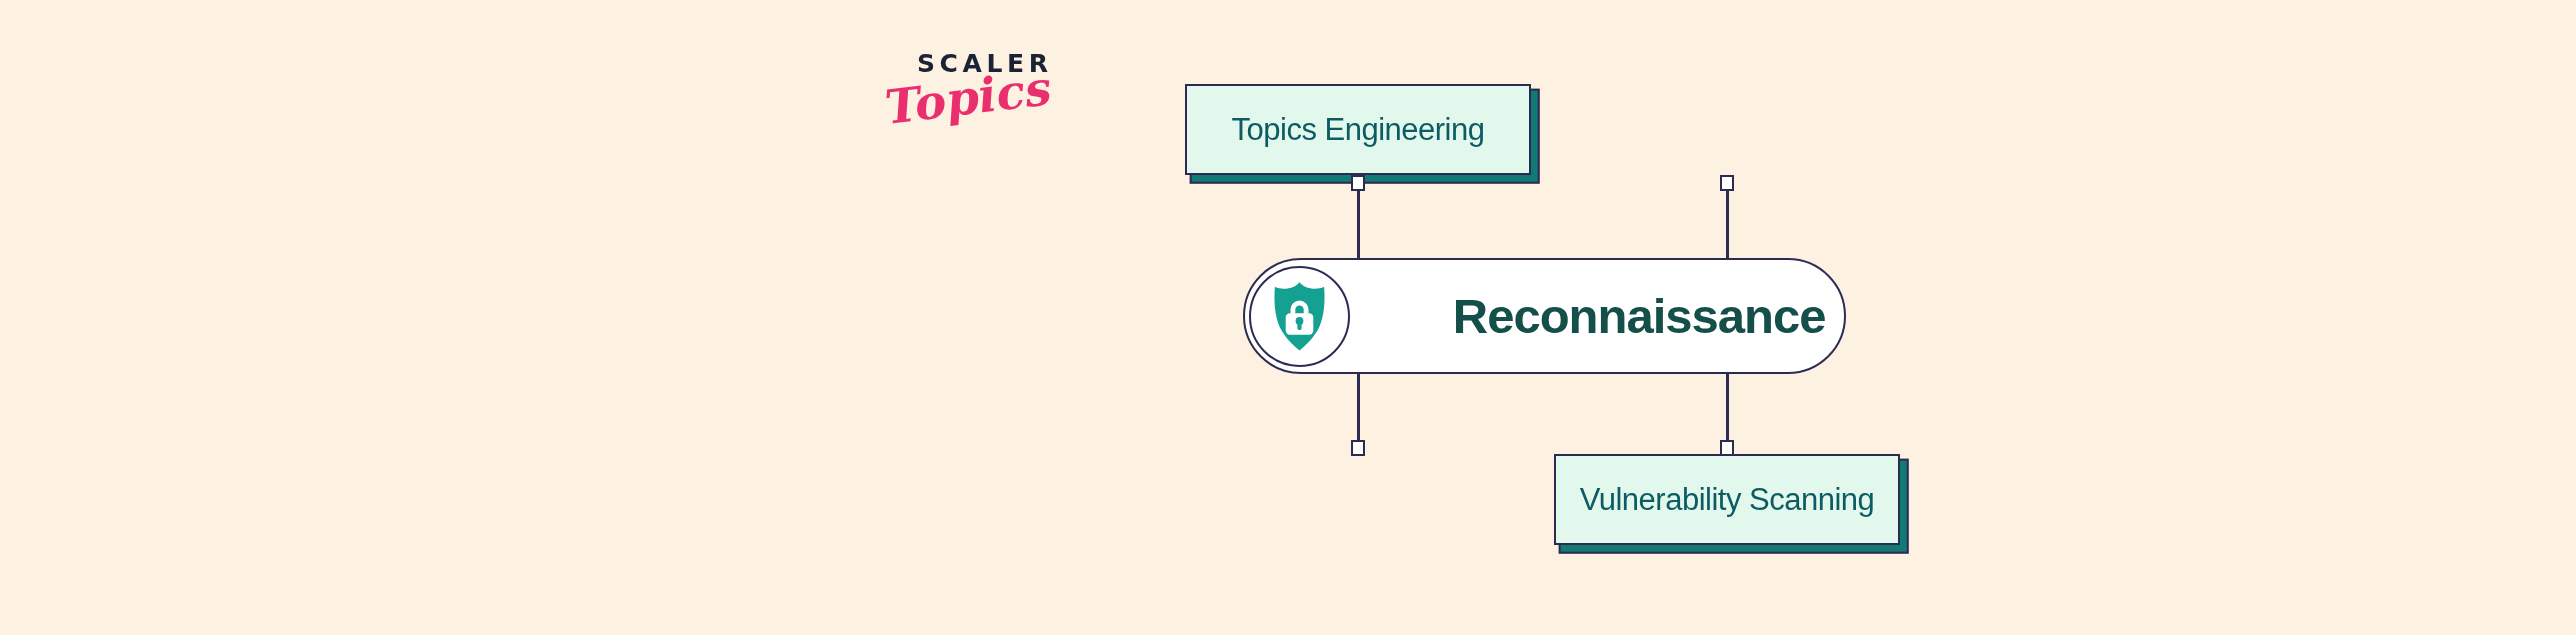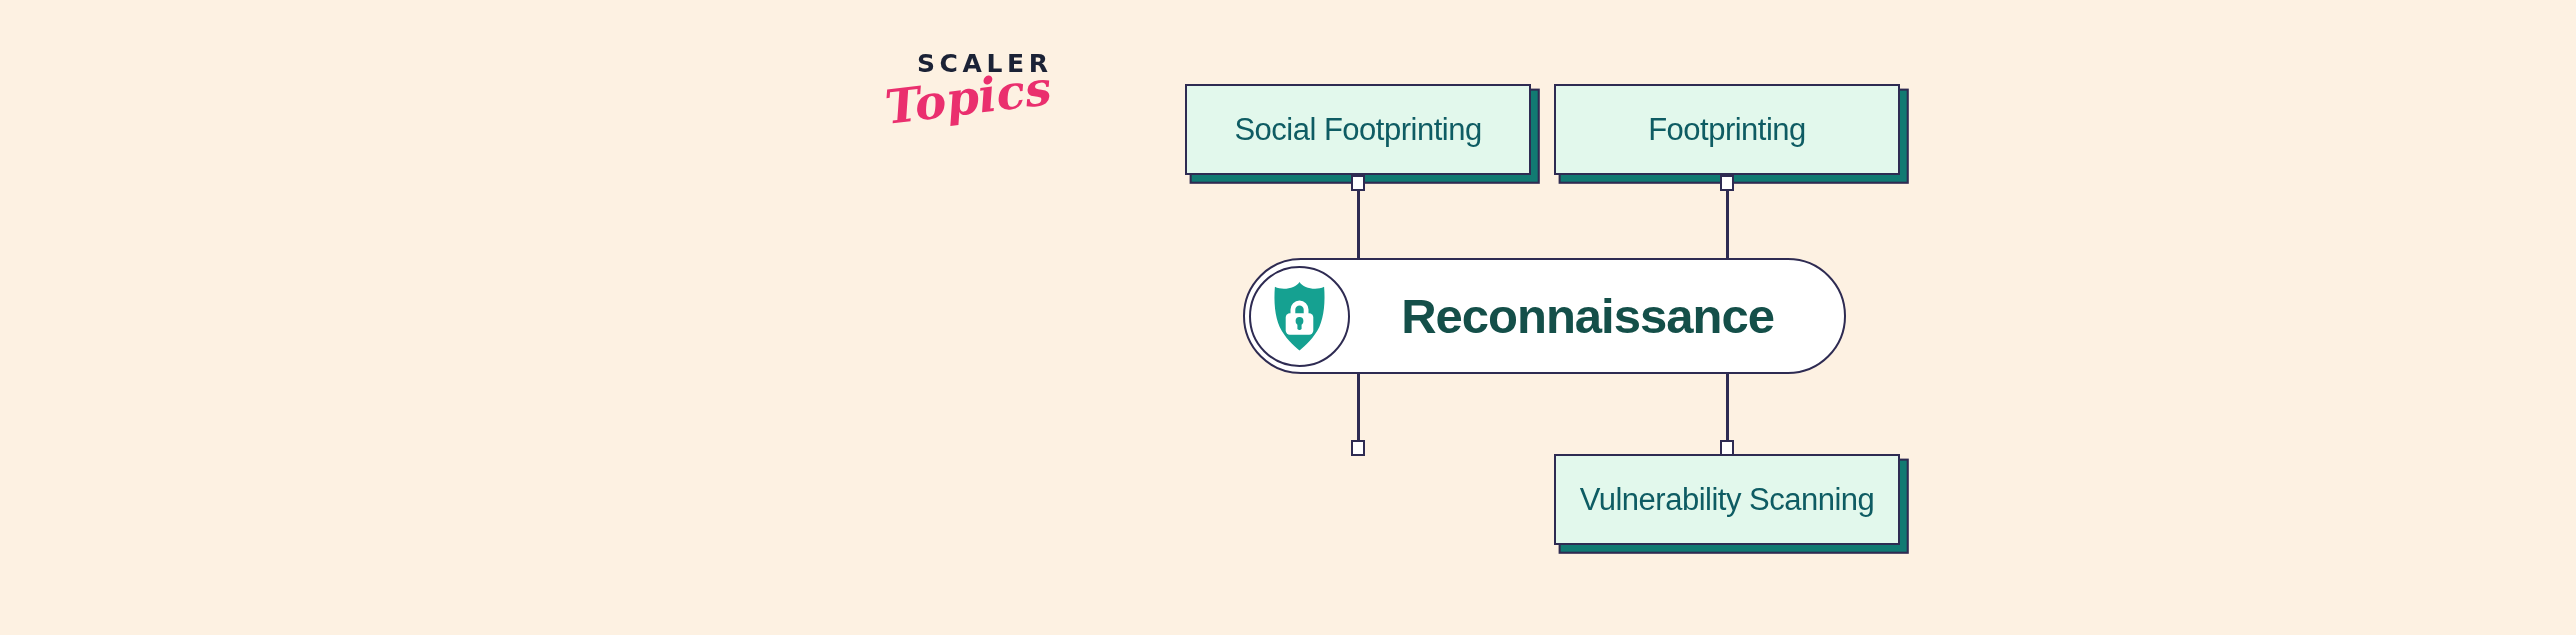--- a/index.html
+++ b/index.html
@@ -110,21 +110,21 @@
     border: 2.6px solid var(--navy);
     border-radius: 50%;
     background: #ffffff;
     display: flex;
     align-items: center;
     justify-content: center;
   }
   .badge svg { width: 61px; height: 75px; display: block; }
   .pill-label {
     flex: 1 1 auto;
-    text-align: center;
+    text-align: right;
     font-weight: bold;
     font-size: 49px;
     letter-spacing: -1px;
     color: var(--pill-text);
     padding-right: 18.5px;
     white-space: nowrap;
   }
 </style>
 </head>
 <body>
@@ -135,24 +135,21 @@
     <div class="logo-word">SCALER</div>
     <div class="logo-script">Topics</div>
   </div>
 
   <div class="vline l1"></div>
   <div class="vline l2"></div>
   <div class="vline l3"></div>
   <div class="vline l4"></div>
 
   <div class="node n1">
-    <span>Social Footprinting</span>
-  </div>
-  <div class="node n2">
-    <span>Footprinting</span>
+    <span>Topics Engineering</span>
   </div>
   <div class="node n4">
     <span>Vulnerability Scanning</span>
   </div>
 
   <div class="anchor a1"></div>
   <div class="anchor a2"></div>
   <div class="anchor a3"></div>
   <div class="anchor a4"></div>
 

